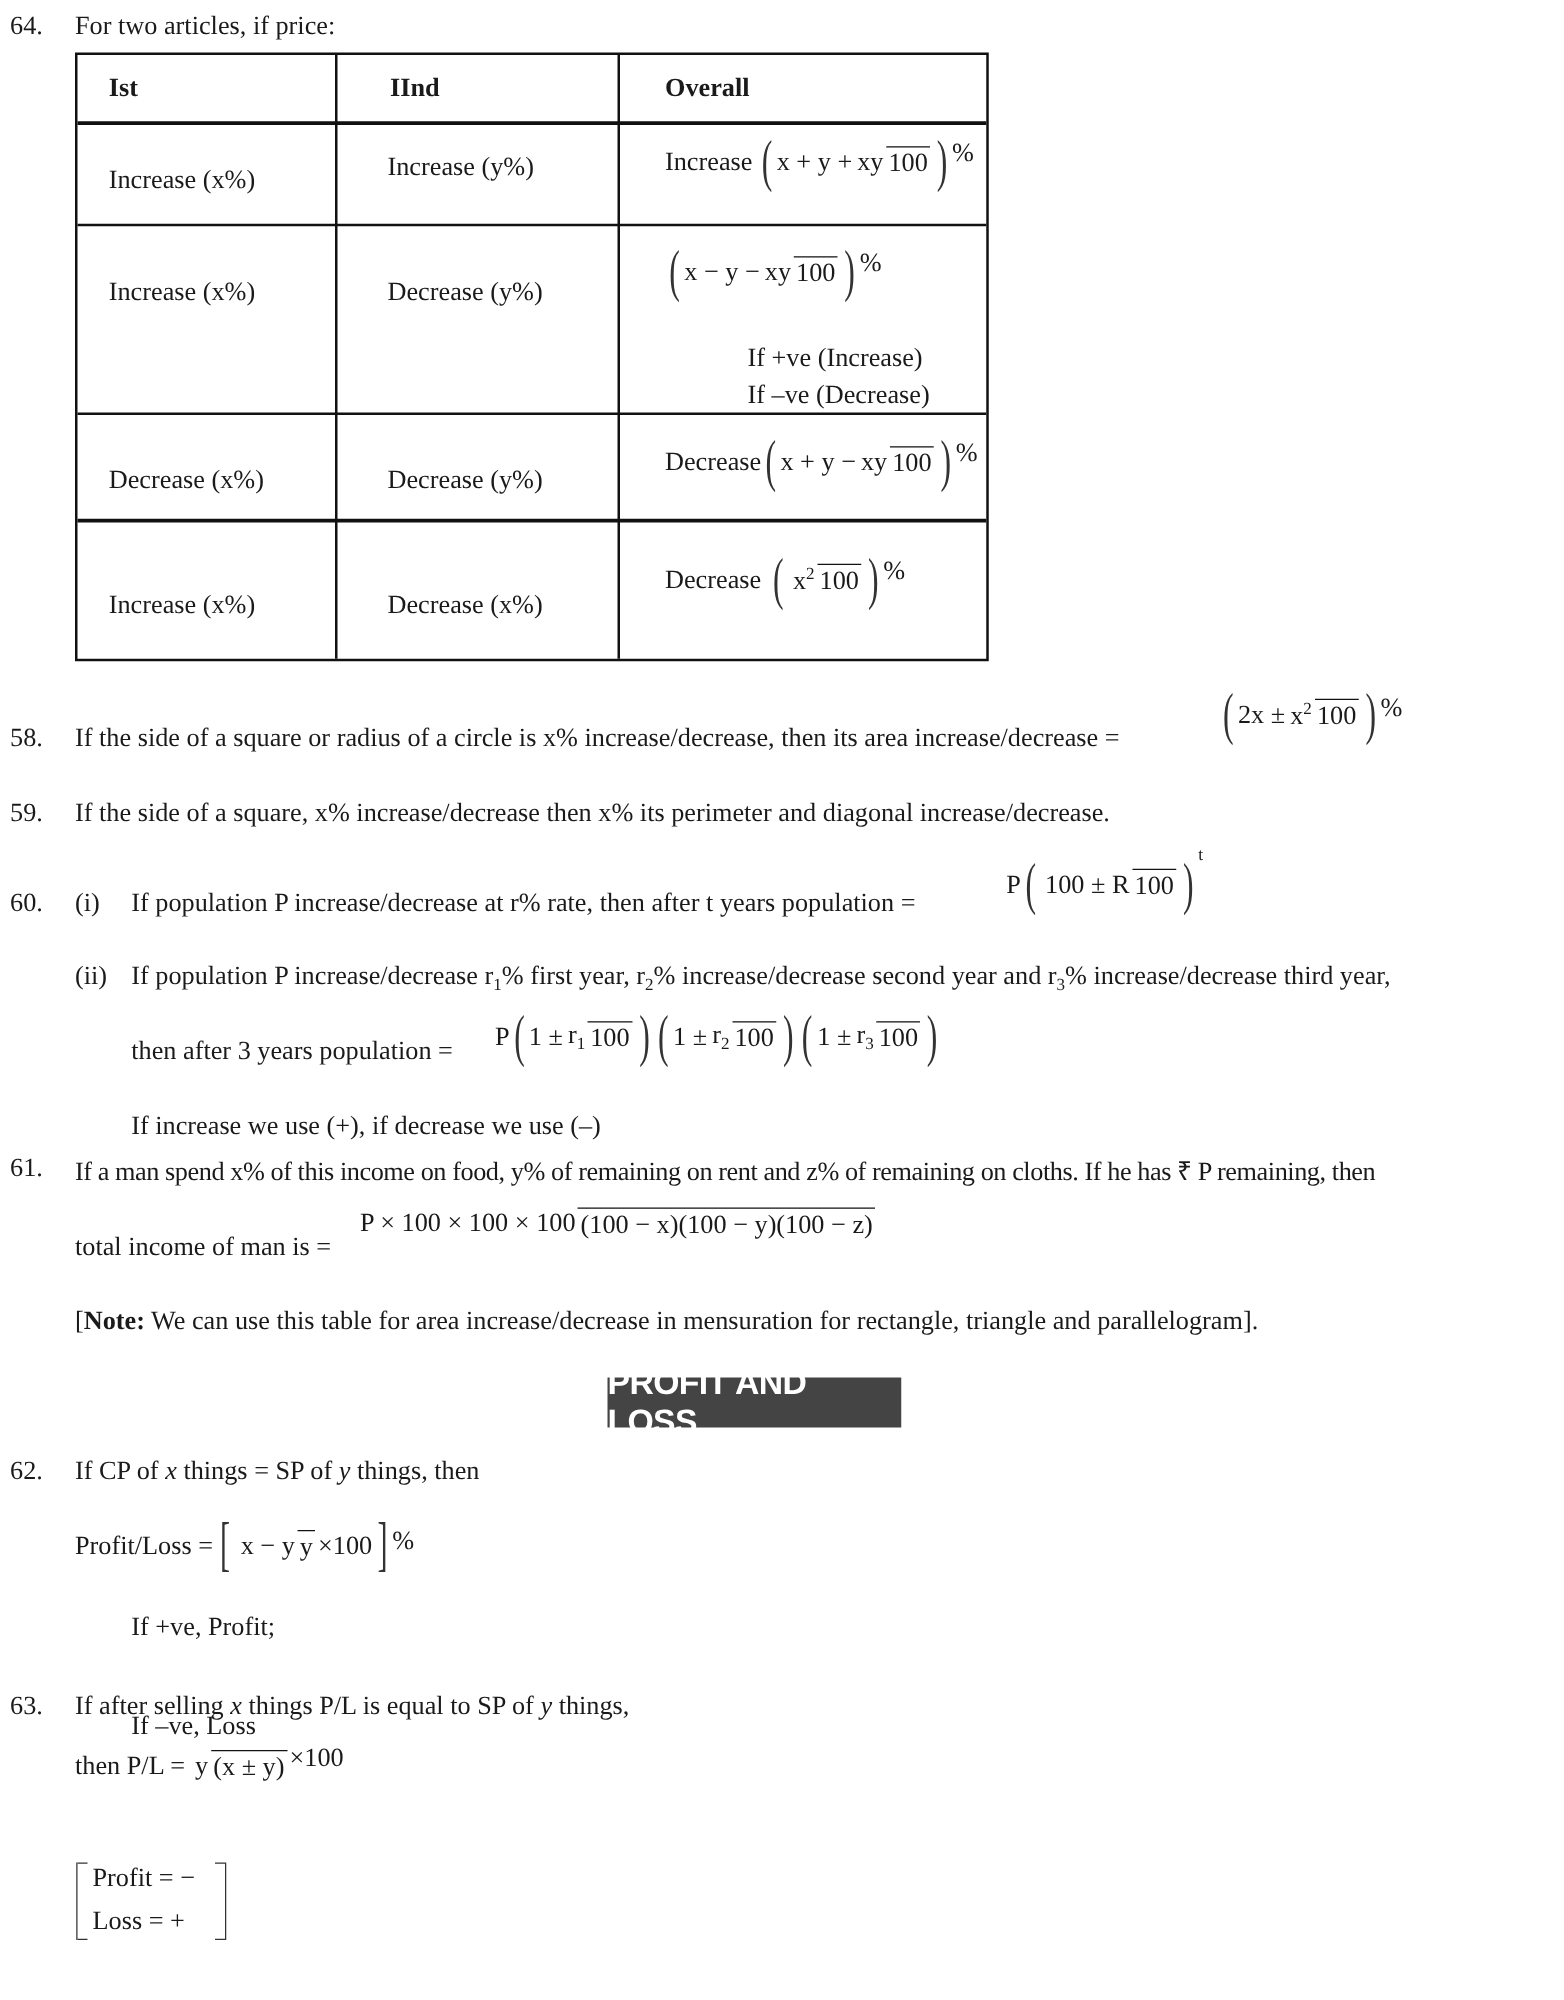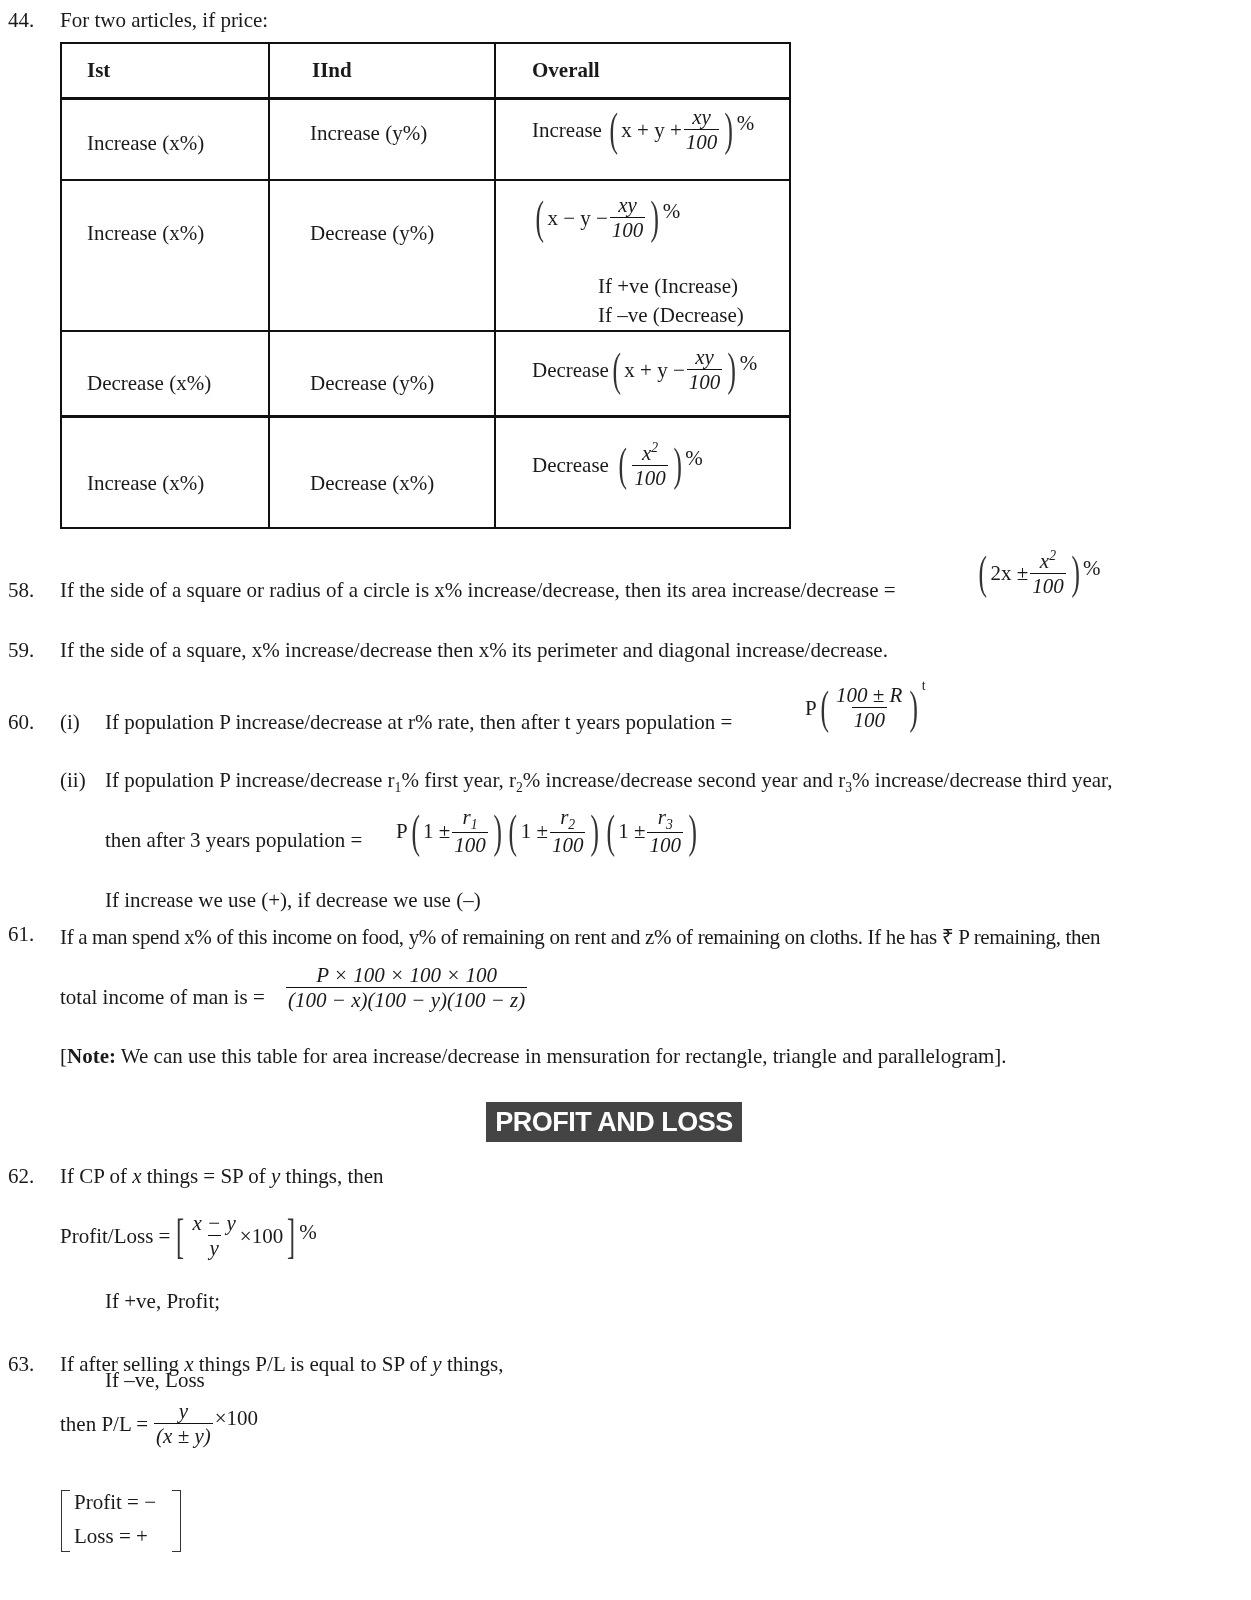--- a/index.html
+++ b/index.html
@@ -10,46 +10,46 @@
   .abs { position: absolute; white-space: nowrap; }
   .num { position: absolute; left: 8px; }
   
   .tbl { position: absolute; left: 60px; top: 42px; width: 731px; height: 487px; border: 2px solid #111; box-sizing: border-box; }
   .hline { position: absolute; left: 0; right: 0; height: 0; border-top: 2px solid #111; }
   .hline.thick { border-top-width: 3px; }
   .vline { position: absolute; top: 0; bottom: 0; width: 0; border-left: 2px solid #111; }
   .cell { position: absolute; white-space: nowrap; }
   .hdr { font-weight: bold; }
   
-  .frac { display: inline-flex; flex-direction: column; align-items: center; vertical-align: middle; margin: 0 2px; font-style: italic; }
+  .frac { display: inline-flex; flex-direction: row; align-items: center; vertical-align: middle; margin: 0 2px; }
   .frac .n { padding: 0 2px; line-height: 1.1; }
   .frac .d { border-top: 1.5px solid #111; padding: 0 2px; line-height: 1.15; }
   .paren { display: inline-block; vertical-align: middle; font-size: 2.2em; font-weight: 100; transform: scaleX(0.55); line-height: 1; color: #333; }
   .brk { display: inline-block; vertical-align: middle; font-size: 2.3em; font-weight: 100; transform: scaleX(0.5); line-height: 1; color: #333; }
   .math { display: inline-flex; align-items: center; }
   sup, sub { font-size: 0.65em; }
   .banner {
-    position: absolute; left: 486px; top: 1102px; width: 256px; height: 40px;
+    position: absolute; left: 486px; top: 1102px; width: 235px; height: 40px;
     background: #444444; color: #fff; font-family: "Liberation Sans", sans-serif;
     font-weight: bold; font-size: 27px; display: flex; align-items: center; justify-content: center;
     letter-spacing: -0.5px;
   }
   .bracket-box {
     position: absolute; left: 61px; top: 1490px; width: 118px; height: 62px;
     border-left: 1.5px solid #333; border-right: 1.5px solid #333;
   }
   .bracket-box::before, .bracket-box::after {
     content: ""; position: absolute; left: 0; right: 0; height: 0;
   }
   .bk-tl, .bk-bl, .bk-tr, .bk-br { position: absolute; width: 8px; height: 0; border-top: 1.5px solid #333; }
 </style>
 </head>
 <body>
 
-<span class="num abs" style="top:8px;">44.</span>
+<span class="num abs" style="top:8px;">64.</span>
 <span class="abs" style="left:60px;top:8px;">For two articles, if price:</span>
 
 <div class="tbl">
   <div class="vline" style="left:206px;"></div>
   <div class="vline" style="left:432px;"></div>
   <div class="hline thick" style="top:53px;"></div>
   <div class="hline" style="top:135px;"></div>
   <div class="hline" style="top:286px;"></div>
   <div class="hline thick" style="top:371px;"></div>
 

